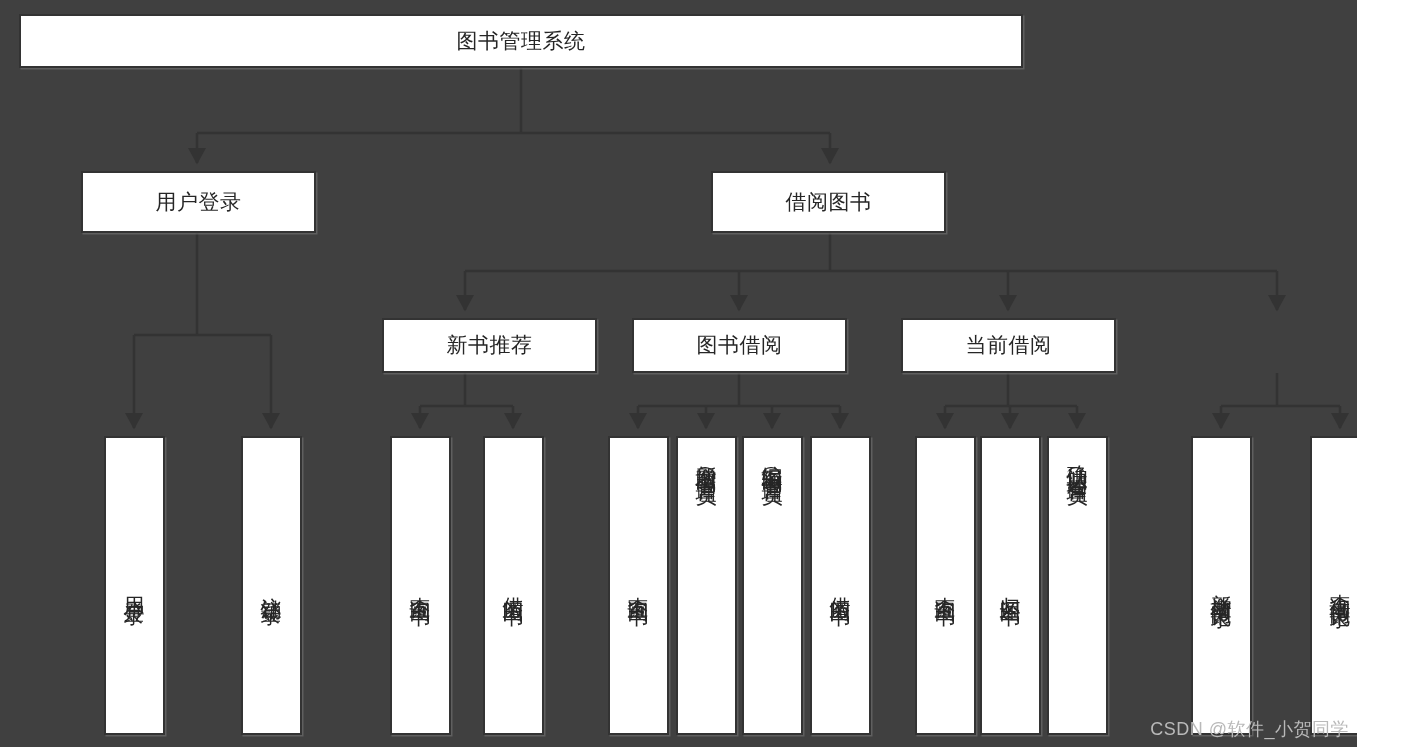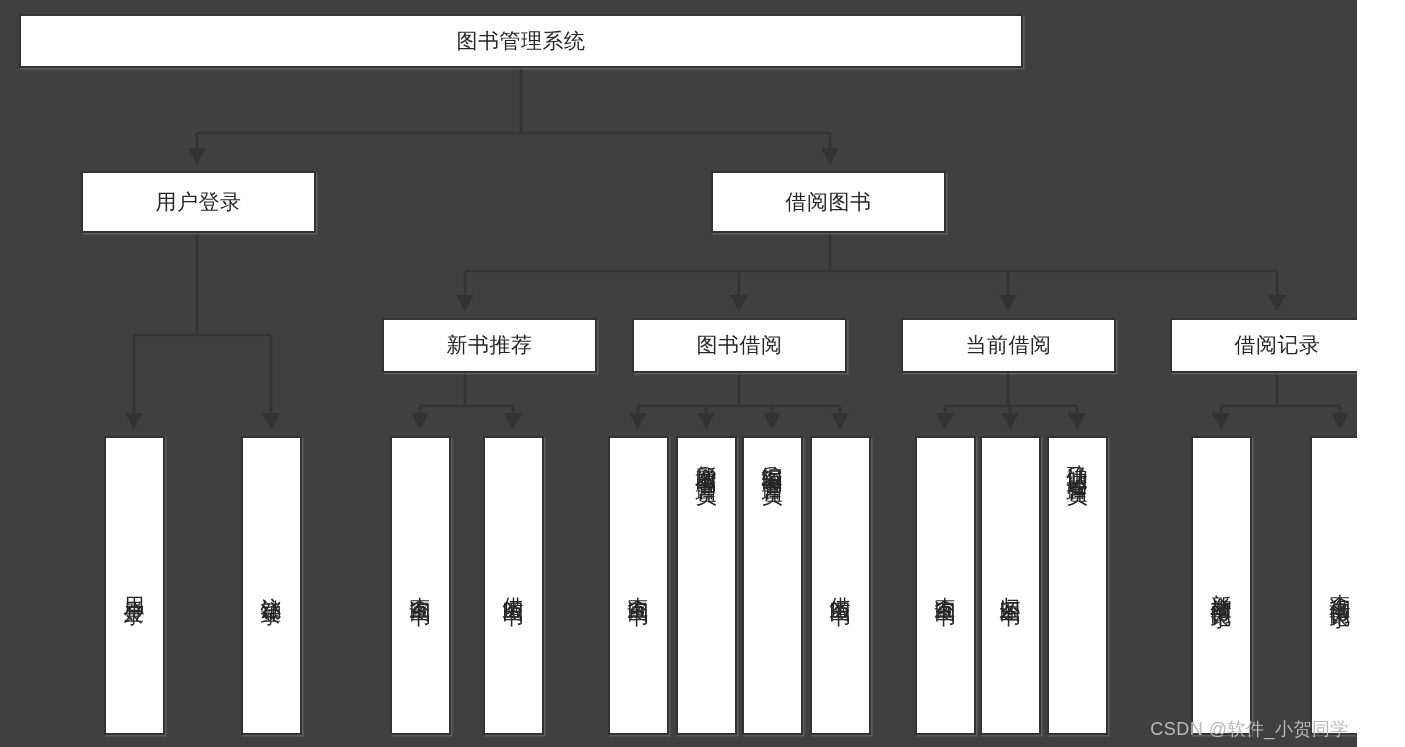--- a/index.html
+++ b/index.html
@@ -140,23 +140,20 @@
 
   <div class="node horizontal" style="left:362px; top:318px; width:215px; height:55px;margin-left:20px;">
     <span class="label">新书推荐</span>
   </div>
   <div class="node horizontal" style="left:632px; top:318px; width:215px; height:55px;">
     <span class="label">图书借阅</span>
   </div>
   <div class="node horizontal" style="left:901px; top:318px; width:215px; height:55px;">
     <span class="label">当前借阅</span>
   </div>
-  <div class="node horizontal" style="left:1170px; top:318px; width:215px; height:55px;">
-    <span class="label">借阅记录</span>
-  </div>
 
   <div class="node vertical centered" style="left:104px; top:436px; width:61px; height:299px;">
     <span class="label">用户登录</span>
   </div>
   <div class="node vertical centered" style="left:241px; top:436px; width:61px; height:299px;">
     <span class="label">注销登录</span>
   </div>
 
   <div class="node vertical centered" style="left:390px; top:436px; width:61px; height:299px;">
     <span class="label">查询图书</span>

